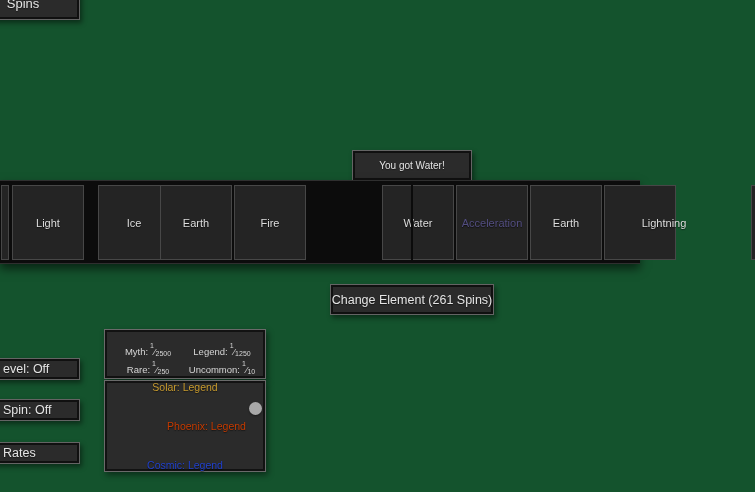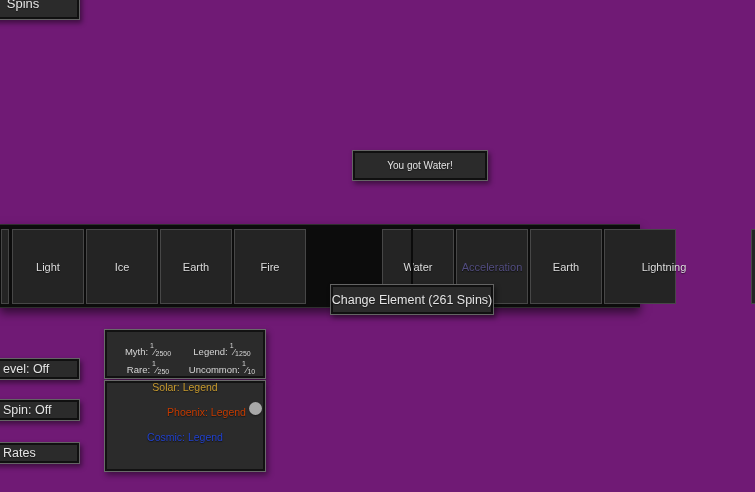--- a/index.html
+++ b/index.html
@@ -1,38 +1,38 @@
 <!DOCTYPE html>
 <html><head>
 <meta charset="utf-8">
 <style>
   html,body{margin:0;padding:0;background:#202020;}
   #screen{
     position:relative;width:755px;height:492px;overflow:hidden;
-    background:#701a75;font-family:"Liberation Sans",sans-serif;
+    background:#14532d;font-family:"Liberation Sans",sans-serif;
     -webkit-font-smoothing:antialiased;
   }
   .btn{
     position:absolute;display:flex;align-items:center;justify-content:center;
     background:#2b2b2b;border:1px solid #646464;
     box-shadow:inset 0 0 0 2px #101010, 2px 3px 5px rgba(0,0,0,.45);
     color:#e4e4e4;text-shadow:0 1px 1px rgba(0,0,0,.5);
     box-sizing:border-box;cursor:pointer;white-space:nowrap;
   }
   .panel{
     position:absolute;background:#2b2b2b;border:1px solid #6a6a6a;
     box-shadow:inset 0 0 0 2px #121212, 2px 3px 6px rgba(0,0,0,.45);
     box-sizing:border-box;
   }
   #spins-button{left:-34px;top:-13px;width:114px;height:33px;font-size:13px;}
-  #notification{left:352px;top:150px;width:136px;height:31px;font-size:10px;cursor:default;}
+  #notification{left:352px;top:150px;width:120px;height:31px;font-size:10px;cursor:default;}
   #element-row{
     position:absolute;left:0;top:180px;width:640px;height:84px;
     background:#0c0c0c;border-top:1px solid #2f2f2f;border-bottom:1px solid #2f2f2f;
-    box-shadow:0 5px 9px rgba(0,0,0,.55);box-sizing:border-box;margin-top:44px;
+    box-shadow:0 5px 9px rgba(0,0,0,.55);box-sizing:border-box;
   }
   .el-btn{
     position:absolute;top:4px;width:72px;height:75px;
     display:flex;align-items:center;justify-content:center;
     background:#242424;border:1px solid #474747;box-sizing:border-box;
     color:#dedede;font-size:11px;text-shadow:0 1px 1px rgba(0,0,0,.6);
     cursor:pointer;
   }
   .el-sliver{
     position:absolute;top:4px;width:8px;height:75px;
@@ -54,21 +54,21 @@
     left:104px;top:329px;width:162px;height:50px;
     display:grid;grid-template-columns:1fr 1fr;align-content:center;
     row-gap:6px;color:#d6d6d6;font-size:9.5px;padding:12px 6px 0 6px;
   }
   #rates-panel .rate{display:flex;justify-content:center;align-items:baseline;gap:2px;}
   .frac-num{font-size:7px;vertical-align:super;position:relative;top:-3px;}
   .frac-den{font-size:7px;position:relative;top:1px;}
   .frac-slash{font-size:9px;}
   #legends-panel{
     left:104px;top:380px;width:162px;height:92px;
-    display:flex;flex-direction:column;align-items:center;justify-content:flex-start;
+    display:flex;flex-direction:column;align-items:center;justify-content:space-between;
     gap:13px;font-size:10.5px;
   }
   .legend-entry{text-shadow:0 1px 1px rgba(0,0,0,.55);}
   #scroll-dot{
     position:absolute;left:144px;top:21px;width:13px;height:13px;border-radius:50%;
     background:#a8a8a8;box-shadow:0 1px 2px rgba(0,0,0,.4);
   }
 </style>
 </head>
 <body>
@@ -77,21 +77,21 @@
 
   <div id="spins-button" class="btn">Spins</div>
 
   <div id="notification" class="btn">You got Water!</div>
 
   <div id="element-row">
     <div class="el-sliver" style="left:1px;"></div>
 
     <div class="el-sliver" style="left:751px;"></div>
     <div class="el-btn" style="left: 12px; color: rgb(222, 222, 222);">Light</div>
-      <div class="el-btn" style="left: 86px; color: rgb(222, 222, 222);">Ice</div>
+      <div class="el-btn" style="left: 98px; color: rgb(222, 222, 222);">Ice</div>
       <div class="el-btn" style="left: 160px; color: rgb(222, 222, 222);">Earth</div>
       <div class="el-btn" style="left: 234px; color: rgb(222, 222, 222);">Fire</div>
       <div class="el-btn" style="left: 382px; color: rgb(222, 222, 222);">Water</div>
       <div class="el-btn" style="left: 456px; color: rgb(82, 77, 128);">Acceleration</div>
       <div class="el-btn" style="left: 530px; color: rgb(222, 222, 222);">Earth</div>
       <div class="el-btn" style="left: 604px; color: rgb(222, 222, 222); padding-left: 48px;">Lightning</div>
       <div id="frame-edge-line"></div>
   </div>
 
   <div id="change-element-button" class="btn">Change Element (261 Spins)</div>

